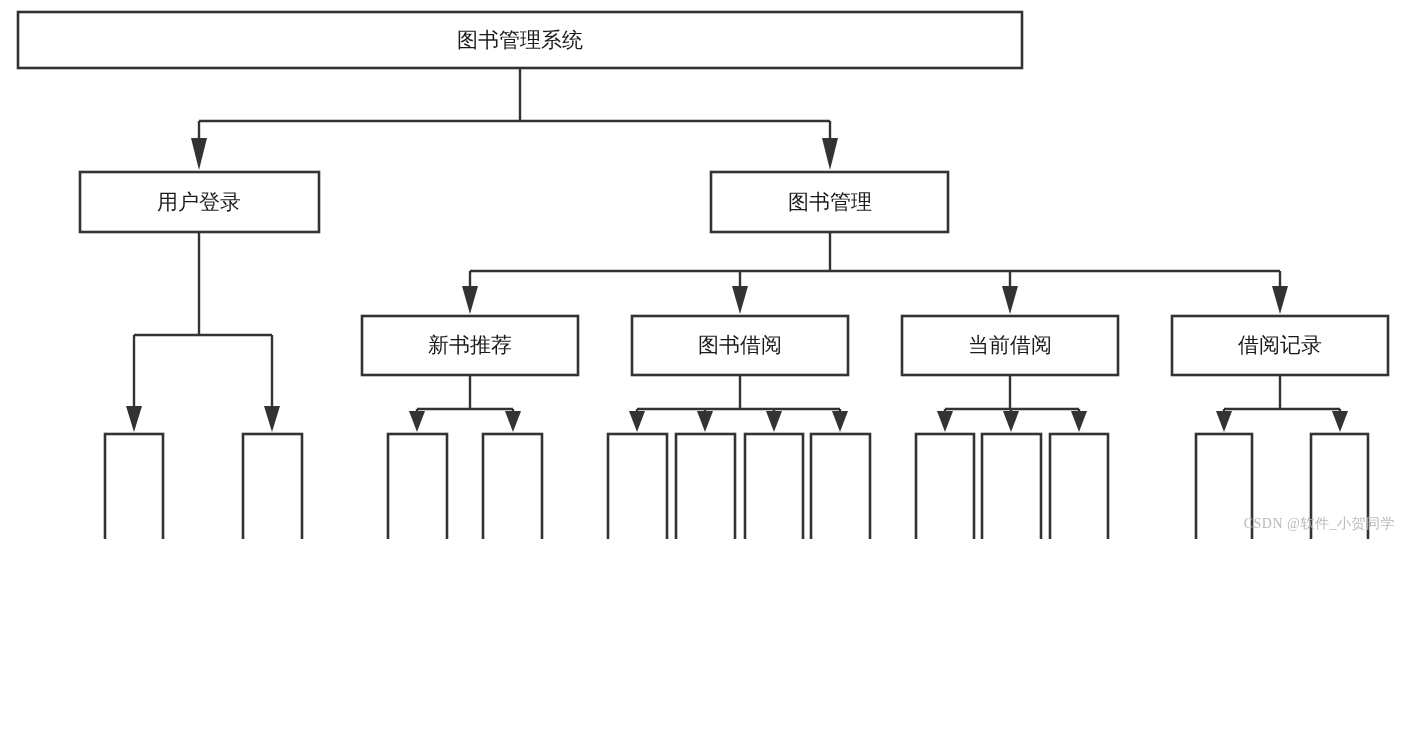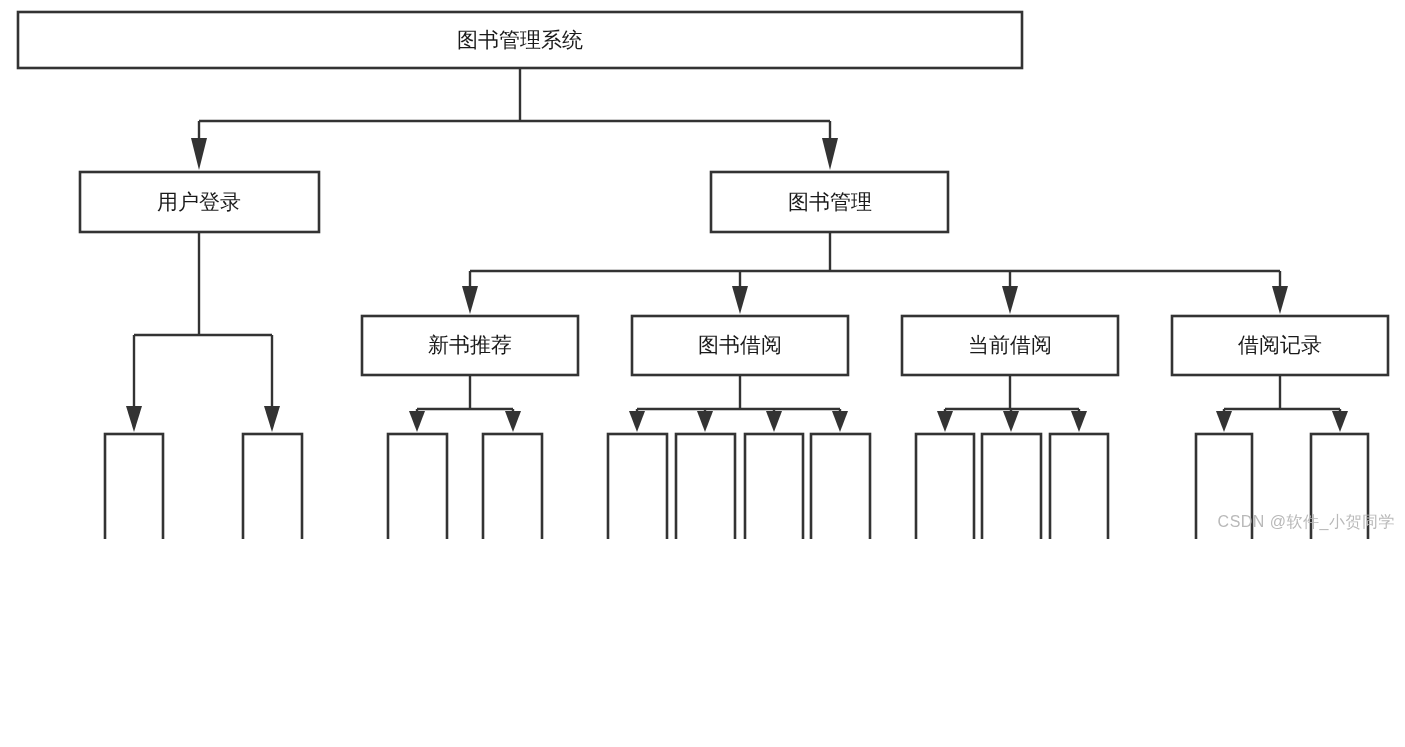--- a/index.html
+++ b/index.html
@@ -60,22 +60,22 @@
     display: flex;
     align-items: flex-start;
     justify-content: center;
     white-space: nowrap;
     pointer-events: none;
   }
   .watermark {
     position: absolute;
     right: 10px;
     bottom: 6px;
-    font-family: Liberation Sans, sans-serif;
-    font-size: 16px;
+    font-family: Liberation Serif, serif;
+    font-size: 14px;
     color: #b9b9b9;
     letter-spacing: 0.5px;
     white-space: nowrap;
   }
 </style>
 </head>
 <body>
 
 <div id="diagram-root">
 

